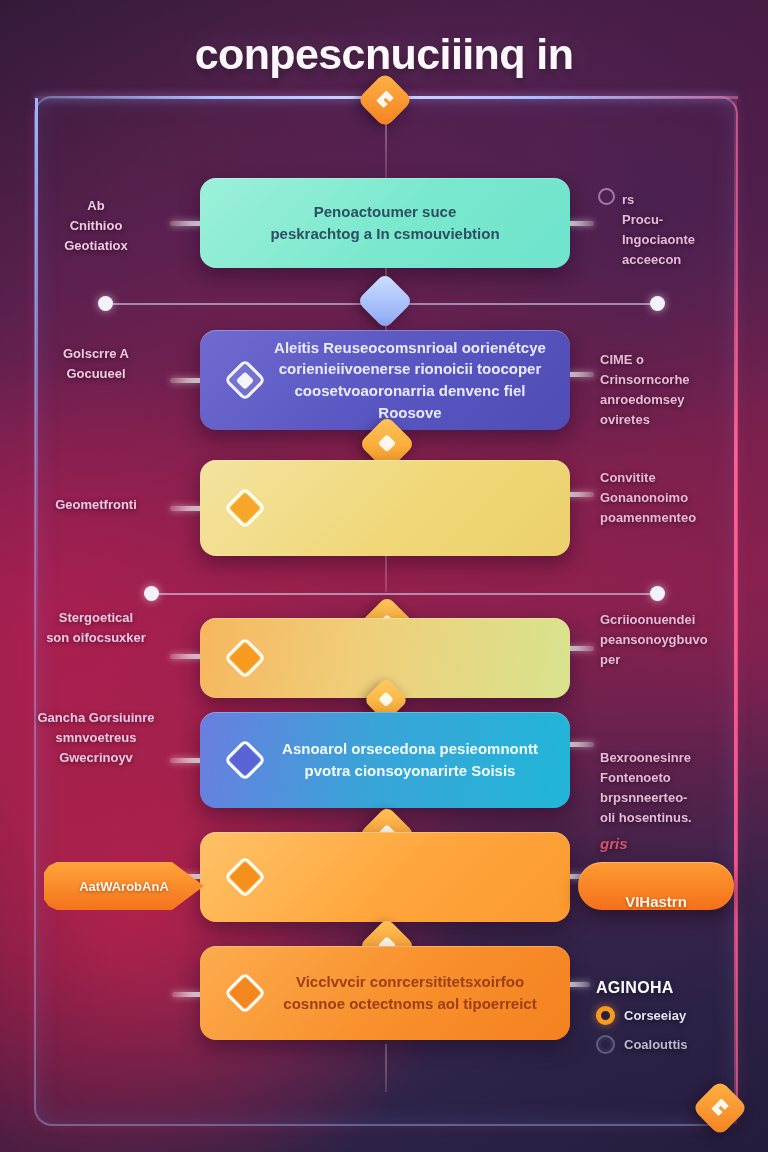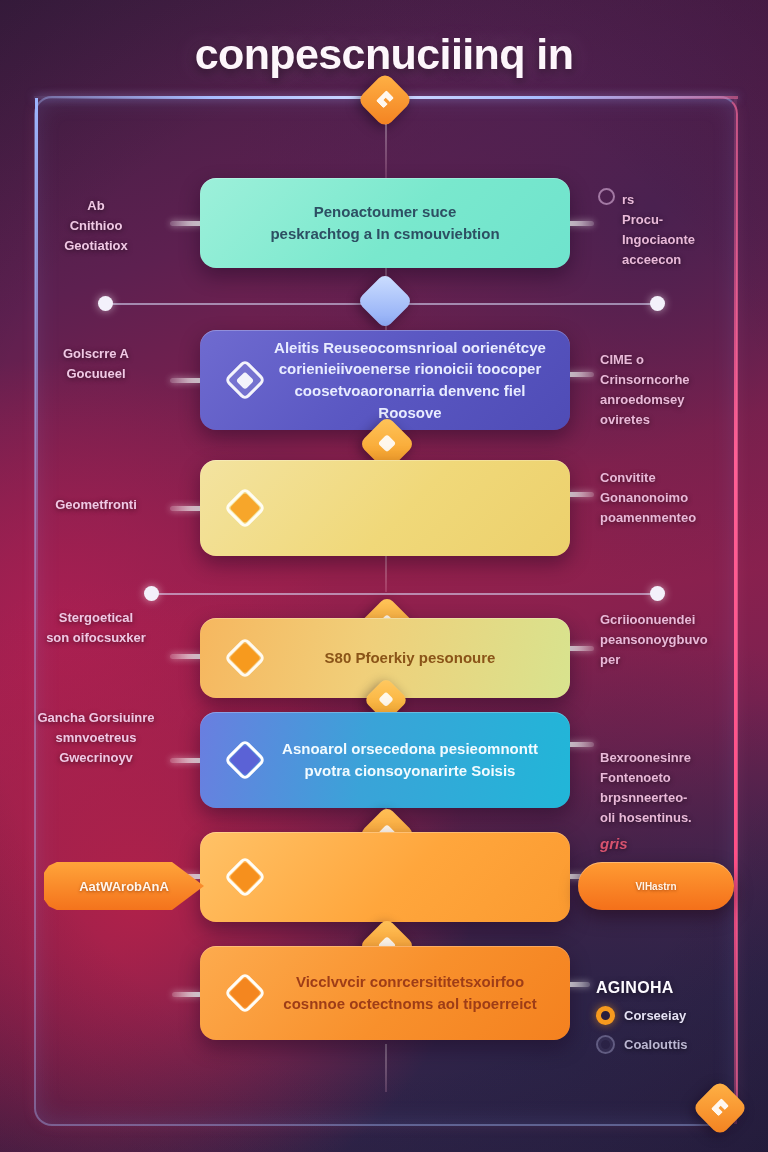--- a/index.html
+++ b/index.html
@@ -122,22 +122,22 @@
     border-radius:10px;
     display:flex; align-items:center; justify-content:center;
     color:#fff6ec; font-size:13px; font-weight:bold;
     text-shadow:0 1px 3px rgba(120,40,0,.6);
     box-shadow:0 6px 16px rgba(30,6,20,.45);
   }
   #pill-right {
     position:absolute; left:578px; top:862px; width:156px; height:48px;
     border-radius:26px;
     background:linear-gradient(180deg,#ff9b33,#f4701a);
-    display:flex; align-items:center; justify-content:center;
-    color:#fff4e8; font-size:10px; font-weight:bold;
+    display:flex; align-items:flex-end; justify-content:center;
+    color:#fff4e8; font-size:15px; font-weight:bold;
     text-shadow:0 1px 3px rgba(120,40,0,.6);
     box-shadow:0 7px 17px rgba(30,6,20,.5), 0 1px 0 rgba(255,255,255,.3) inset;
   }
 
   
   #legend { position:absolute; left:596px; top:955px; width:170px;margin-top:24px; }
   #legend .lg-title {
     color:#fdfaff; font-size:16px; font-weight:bold; letter-spacing:.3px;
     text-shadow:0 2px 6px rgba(0,0,0,.5); margin-bottom:9px;
   }
@@ -243,21 +243,20 @@
   </div>
 
 <div class="stub" style="left:170px; top:654px; width:34px;"></div>
 <div class="stub right" style="left:566px; top:646px; width:28px;"></div>
 <div class="card" style="top:618px; height:80px; background:linear-gradient(100deg,#f6b75f 0%,#f0cf7a 45%,#d8e38e 100%);">
   <div class="card-icon">
     <div class="diamond-ic" style="border-color:#fffaf0;">
         <i style="background:#f79a1e; width:22px; height:22px;"></i>
       </div>
   </div>
-  <div class="card-text" style="color:#8a5418;">S80 Pfoerkiy pesonoure</div>
 </div>
 
 <div class="node" style="left:370px; top:684px; width:32px; height:32px; border-radius:7px; background:linear-gradient(135deg,#ffca63,#f8a72a);">
     <i style="left:10px; top:10px; width:11px; height:11px;"></i>
   </div>
 
 <div class="stub" style="left:170px; top:758px; width:34px;"></div>
 <div class="stub right" style="left:566px; top:742px; width:28px;"></div>
 <div class="card" style="top:712px; height:96px; background:linear-gradient(100deg,#6a7ee0 0%,#3aa3d8 45%,#21b6d8 100%);">
   <div class="card-icon">

